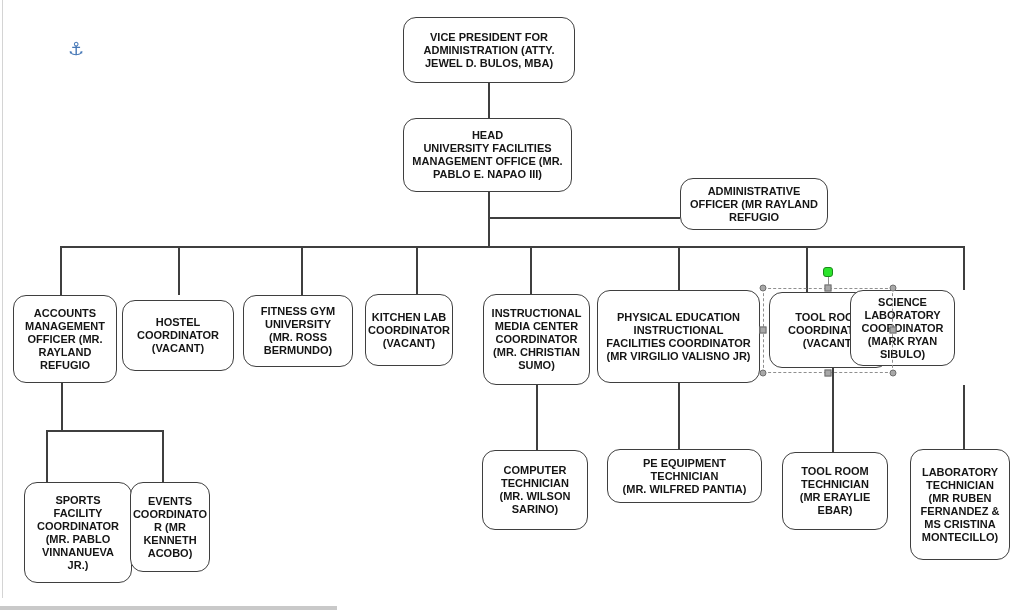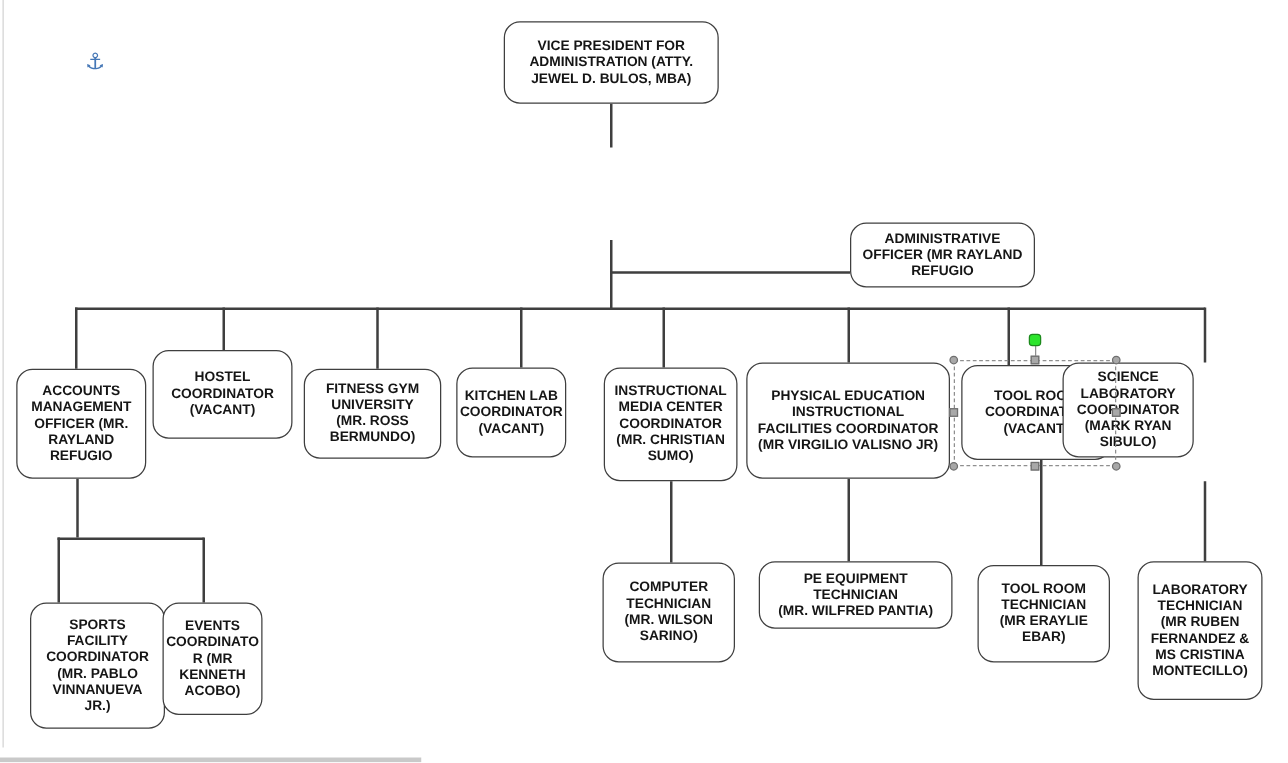--- a/index.html
+++ b/index.html
@@ -70,36 +70,42 @@
   <div class="line v" style="left:678px;top:383px;height:66px"></div>
   <div class="line v" style="left:832px;top:368px;height:84px"></div>
   <div class="line v" style="left:963px;top:385px;height:64px"></div>
 
   <div class="node" style="left:403px;top:17px;width:172px;height:66px">
     <div class="node-label">VICE PRESIDENT FOR
 ADMINISTRATION (ATTY.
 JEWEL D. BULOS, MBA)</div>
   </div>
 
+  <div class="node" style="left:403px;top:118px;width:169px;height:74px">
+    <div class="node-label">HEAD
+UNIVERSITY FACILITIES
+MANAGEMENT OFFICE (MR.
+PABLO E. NAPAO III)</div>
+  </div>
 
   <div class="node" style="left:680px;top:178px;width:148px;height:52px">
     <div class="node-label">ADMINISTRATIVE
 OFFICER (MR RAYLAND
 REFUGIO</div>
   </div>
 
   <div class="node" style="left:13px;top:295px;width:104px;height:88px">
     <div class="node-label">ACCOUNTS
 MANAGEMENT
 OFFICER (MR.
 RAYLAND
 REFUGIO</div>
   </div>
 
-  <div class="node" style="left:122px;top:280px;width:112px;height:71px">
+  <div class="node" style="left:122px;top:300px;width:112px;height:71px">
     <div class="node-label">HOSTEL
 COORDINATOR
 (VACANT)</div>
   </div>
 
   <div class="node" style="left:243px;top:295px;width:110px;height:72px">
     <div class="node-label">FITNESS GYM
 UNIVERSITY
 (MR. ROSS
 BERMUNDO)</div>

